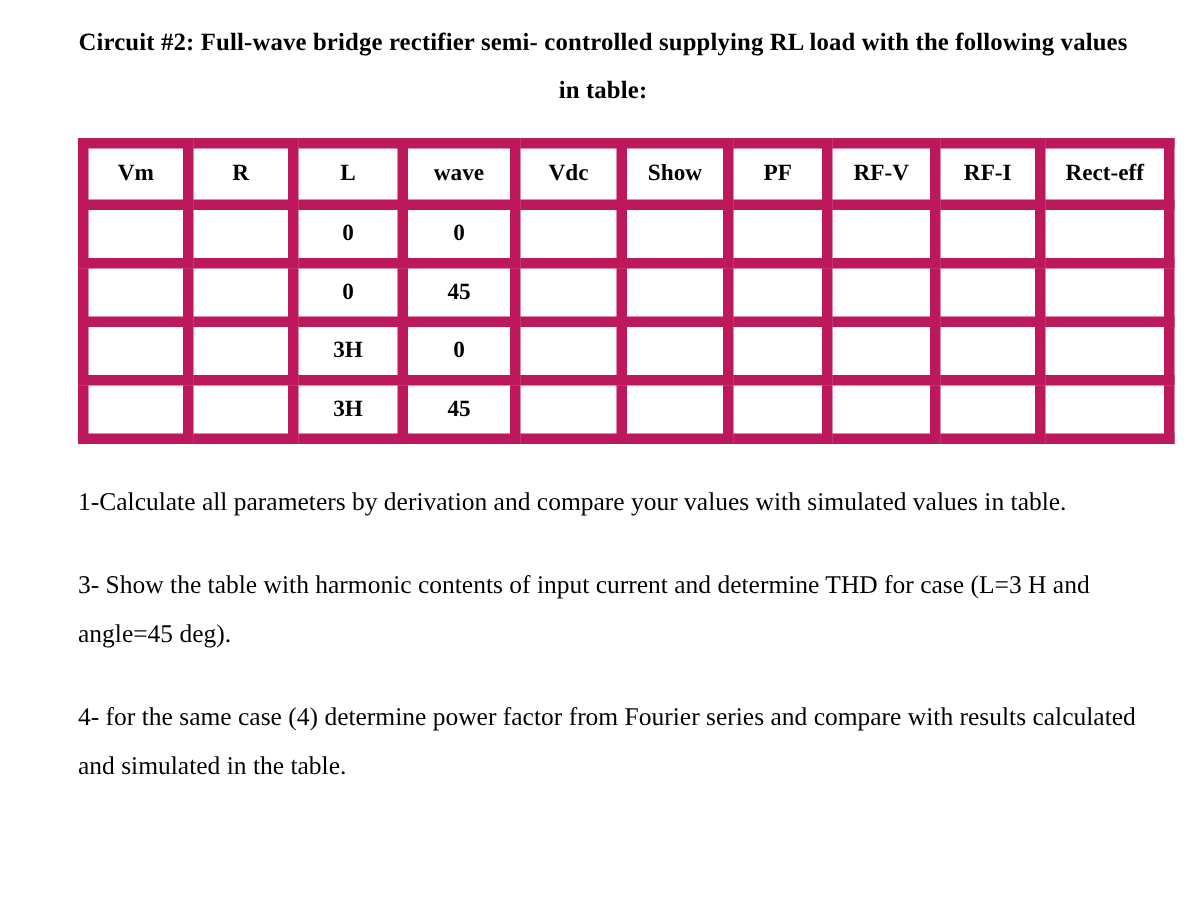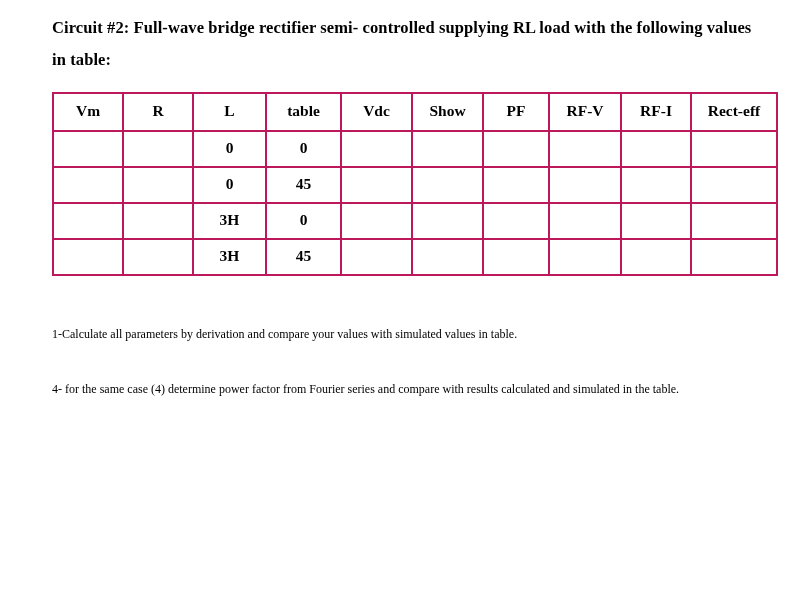--- a/index.html
+++ b/index.html
@@ -26,34 +26,35 @@
   
   .doc-title {
     position: absolute;
     left: 52px;
     top: 12px;
     width: 700px;
     font-size: 16.5px;
     font-weight: bold;
     line-height: 32px;
     letter-spacing: 0.1px;
+    text-align: center;
   }
 
   
   .values-table {
     position: absolute;
     left: 52px;
     top: 92px;
     border-collapse: collapse;
     table-layout: fixed;
     width: 724px;
   }
   .values-table th,
   .values-table td {
-    border: 2px solid #be185d;
+    border: 7px solid #be185d;
     font-size: 15.5px;
     font-weight: bold;
     text-align: center;
     padding: 0;
     vertical-align: top;
     box-sizing: border-box;
   }
   .values-table th {
     height: 38px;
     line-height: 34px;
@@ -75,21 +76,21 @@
   .col-recteff { width: 86px; }
 
   
   .questions {
     position: absolute;
     left: 52px;
     top: 318px;
     width: 712px;
   }
   .question {
-    font-size: 12px;
+    font-size: 17px;
     line-height: 33px;
     margin: 0 0 22px 0;
     text-align: left;
   }
   .question:last-child { margin-bottom: 13px; }
 </style>
 </head>
 <body>
 
 <div class="page">
@@ -107,21 +108,21 @@
       <col class="col-pf">
       <col class="col-rfv">
       <col class="col-rfi">
       <col class="col-recteff">
     </colgroup>
     <thead>
       <tr>
           <th>Vm</th>
           <th>R</th>
           <th>L</th>
-          <th>table</th>
+          <th>wave</th>
           <th>Vdc</th>
           <th>Show</th>
           <th>PF</th>
           <th>RF-V</th>
           <th>RF-I</th>
           <th>Rect-eff</th>
         </tr>
     </thead>
     <tbody>
         <tr>
@@ -170,16 +171,17 @@
           <td></td>
           <td></td>
           <td></td>
           <td></td>
         </tr>
       </tbody>
   </table>
 
   <div class="questions">
       <p class="question">1-Calculate all parameters by derivation and compare your values with simulated values in table.</p>
+      <p class="question">3- Show the table with harmonic contents of input current and determine THD for case (L=3 H and angle=45 deg).</p>
       <p class="question">4- for the same case (4) determine power factor from Fourier series and compare with results calculated and simulated in the table.</p>
     </div>
 
 </div>
 
 </body></html>

